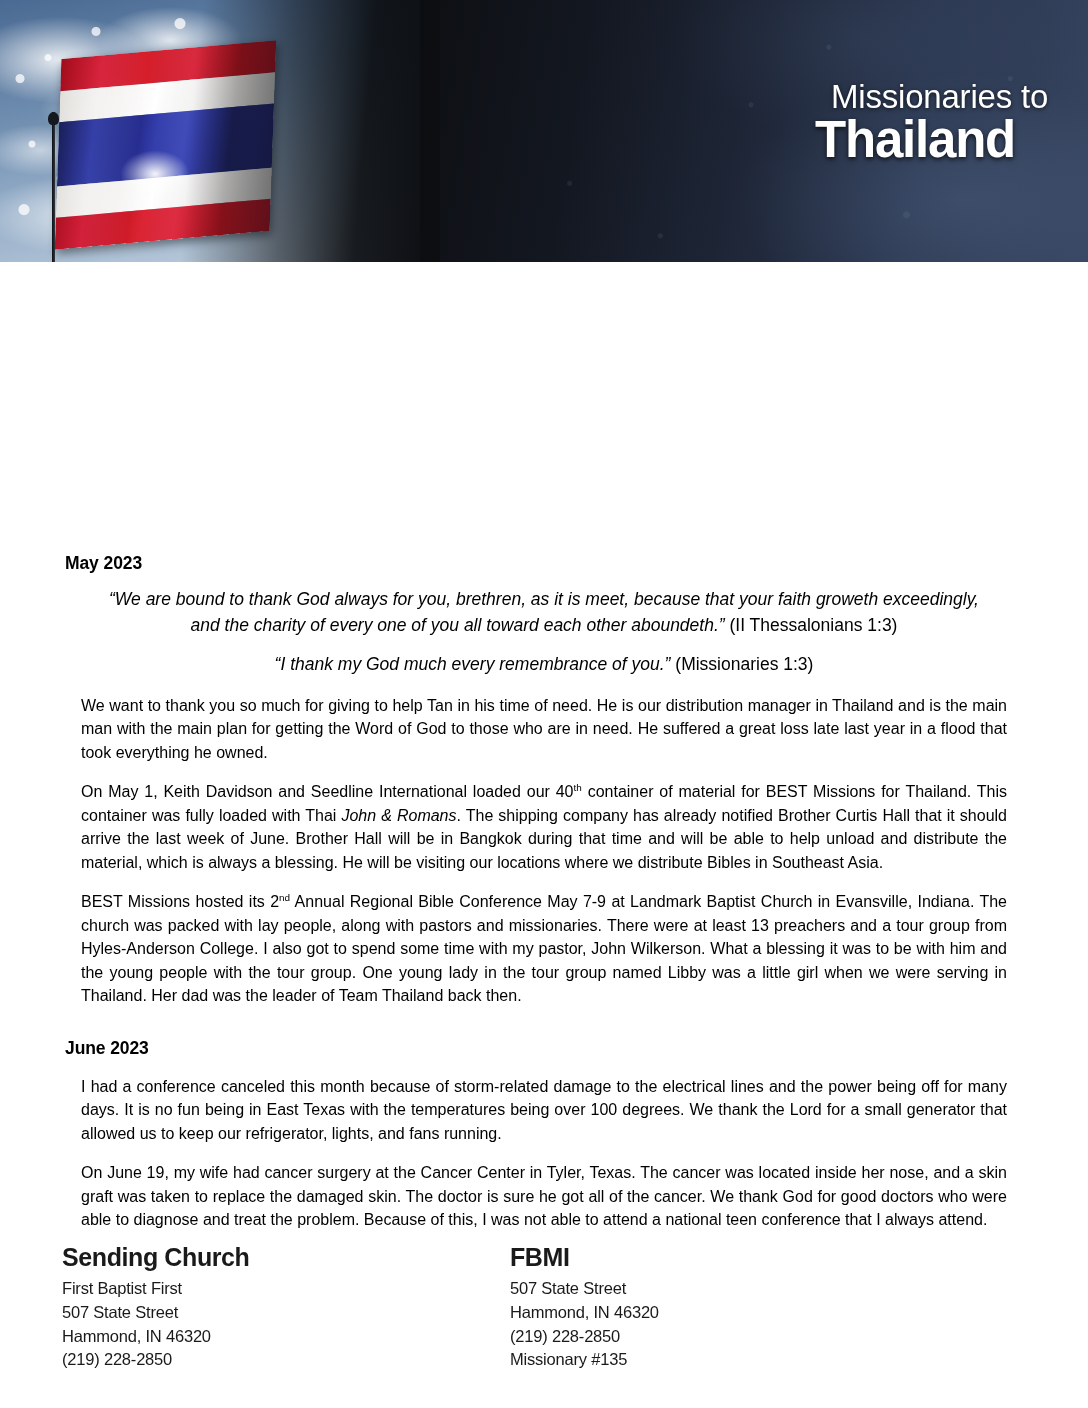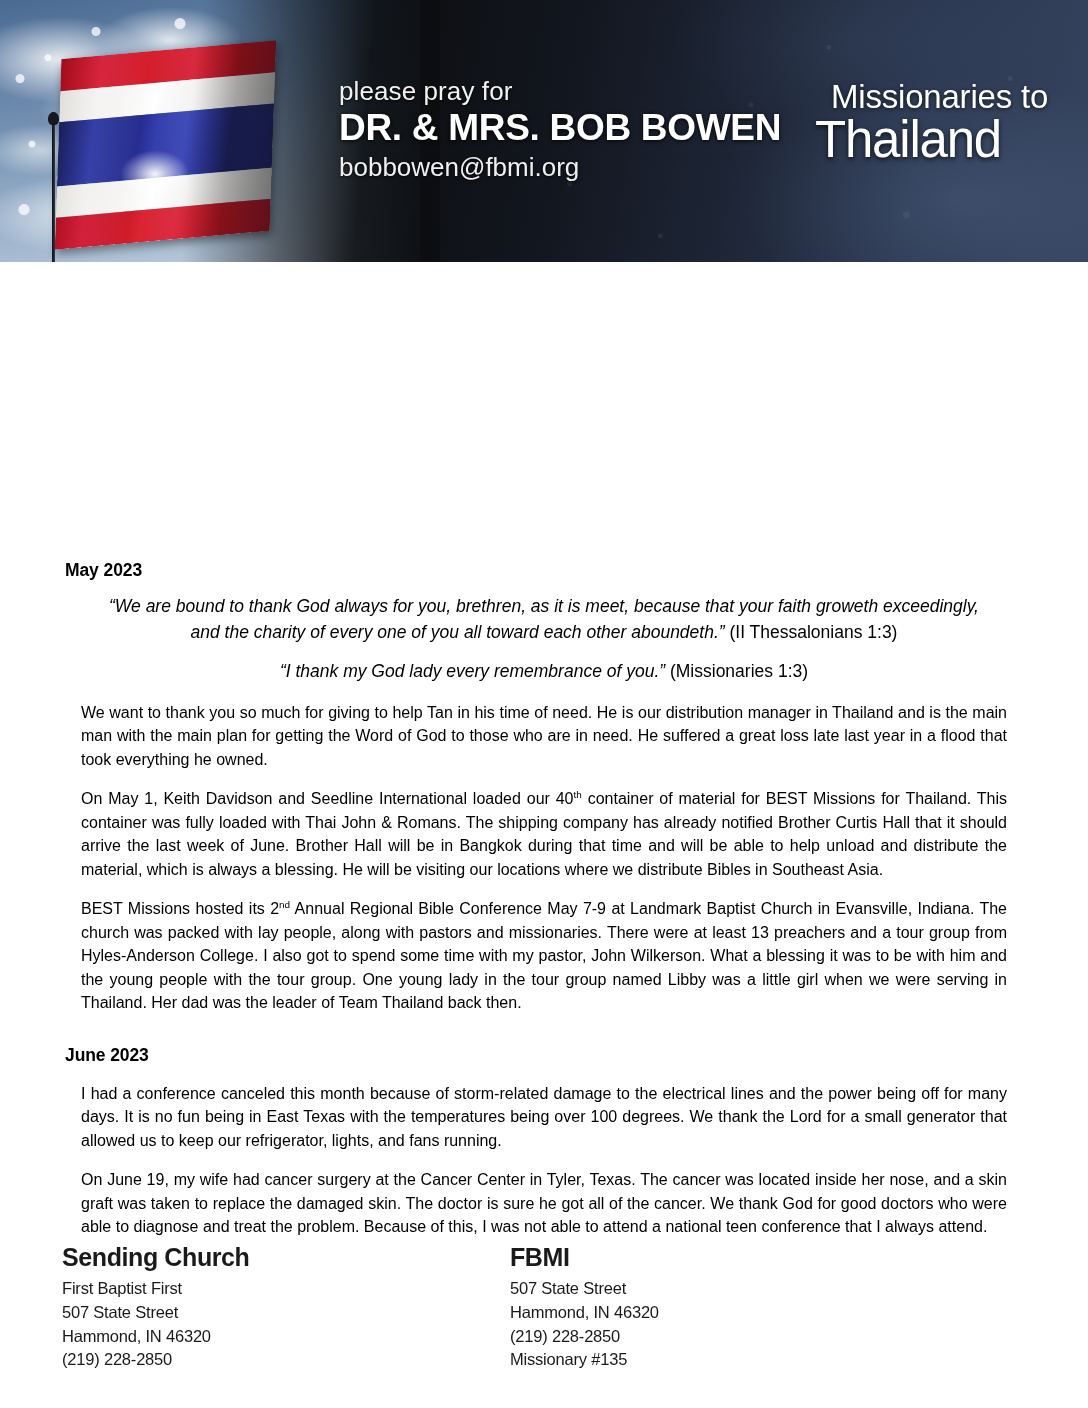--- a/index.html
+++ b/index.html
@@ -174,42 +174,42 @@
     color: #ffffff;
     font-size: 33px;
     line-height: 1.0;
     letter-spacing: -0.2px;
     text-shadow: 0 1px 4px rgba(0,0,0,0.7);
     margin-left: 16px;
   }
   .thailand-word {
     color: #ffffff;
     font-size: 51px;
-    font-weight: normal;
+    font-weight: bold;
     line-height: 1.02;
     letter-spacing: -1.2px;
     margin-top: 1px;
     text-shadow: 0 2px 5px rgba(0,0,0,0.75);
   }
 
   
   .page {
     position: relative;
     padding: 0;
   }
   .content {
     position: absolute;
     left: 65px;
     top: 290px;
     width: 958px;
   }
   .month-head {
     font-size: 17.5px;
     font-weight: bold;
-    margin: 8px 0 0 0;
+    margin: 1px 0 0 0;
     letter-spacing: -0.1px;
   }
   .verse {
     font-style: italic;
     font-size: 17.5px;
     line-height: 1.46;
     text-align: center;
     margin: 0;
     padding: 0 28px;
   }
@@ -220,21 +220,21 @@
     font-size: 16px;
     line-height: 1.47;
     text-align: justify;
     text-justify: inter-word;
     margin: 16px;
   }
   .sp-1  { margin-top: 31px; }
   .sp-2  { margin-top: 24px; }
   .sp-head { margin-top: 30px; }
   sup { font-size: 0.62em; vertical-align: super; line-height: 0; }
-  .ital { }
+  .ital { font-style: italic; }
 
   
   .footer {
     position: absolute;
     left: 0;
     top: 1235px;
     width: 1088px;
     height: 160px;
   }
   .foot-col {
@@ -270,43 +270,38 @@
     <div class="flag-wave"></div>
   </div>
   <div class="flag-glint"></div>
   <div class="flag-pole"></div>
   <div class="flag-pole-top"></div>
 
   <div class="banner-fade"></div>
   <div class="banner-right"></div>
   <div class="banner-noise"></div>
 
-  <div class="banner-text">
-    <div class="pray-for">please pray for</div>
-    <div class="bowen-name">DR. &amp; MRS. BOB BOWEN</div>
-    <div class="bowen-email">bobbowen@fbmi.org</div>
-  </div>
 
   <div class="thailand-block">
     <div class="miss-to">Missionaries to</div>
     <div class="thailand-word">Thailand</div>
   </div>
 </div>
 
 <div class="page">
   <div class="content">
 
     <div class="month-head">May 2023</div>
 
     <div class="verse verse-1">
       <span>“We are bound to thank God always for you, brethren, as it is meet, because that your faith groweth exceedingly, and the charity of every one of you all toward each other aboundeth.”</span><span class="ref"> (II Thessalonians 1:3)</span>
     </div>
 
     <div class="verse verse-2">
-      <span>“I thank my God lady every remembrance of you.”</span><span class="ref"> (Missionaries 1:3)</span>
+      <span>“I thank my God much every remembrance of you.”</span><span class="ref"> (Missionaries 1:3)</span>
     </div>
 
     <p class="para sp-1">We want to thank you so much for giving to help Tan in his time of need. He is our distribution manager in Thailand and is the main man with the main plan for getting the Word of God to those who are in need. He suffered a great loss late last year in a flood that took everything he owned.</p>
 
     <p class="para sp-2"><span>On May 1, Keith Davidson and Seedline International loaded our 40</span><sup>th</sup><span> container of material for BEST Missions for Thailand. This container was fully loaded with Thai </span><span class="ital">John &amp; Romans</span><span>. The shipping company has already notified Brother Curtis Hall that it should arrive the last week of June. Brother Hall will be in Bangkok during that time and will be able to help unload and distribute the material, which is always a blessing. He will be visiting our locations where we distribute Bibles in Southeast Asia.</span></p>
 
     <p class="para sp-2"><span>BEST Missions hosted its 2</span><sup>nd</sup><span> Annual Regional Bible Conference May 7-9 at Landmark Baptist Church in Evansville, Indiana. The church was packed with lay people, along with pastors and missionaries. There were at least 13 preachers and a tour group from Hyles-Anderson College. I also got to spend some time with my pastor, John Wilkerson. What a blessing it was to be with him and the young people with the tour group.  One young lady in the tour group named Libby was a little girl when we were serving in Thailand. Her dad was the leader of Team Thailand back then.</span></p>
 
     <div class="month-head sp-head">June 2023</div>
 

